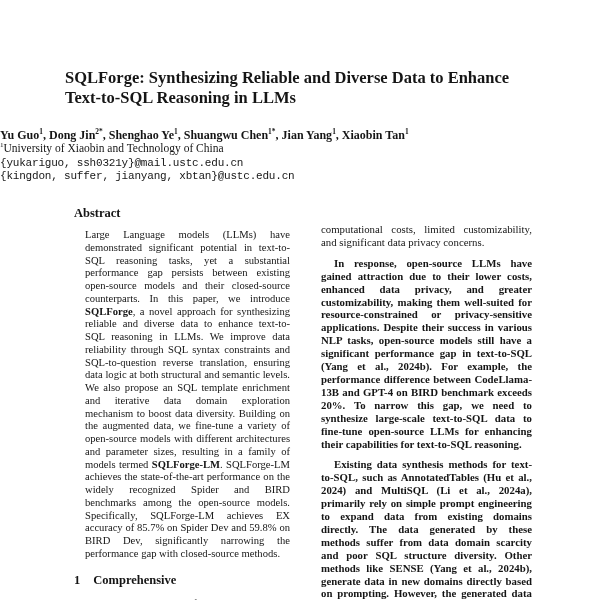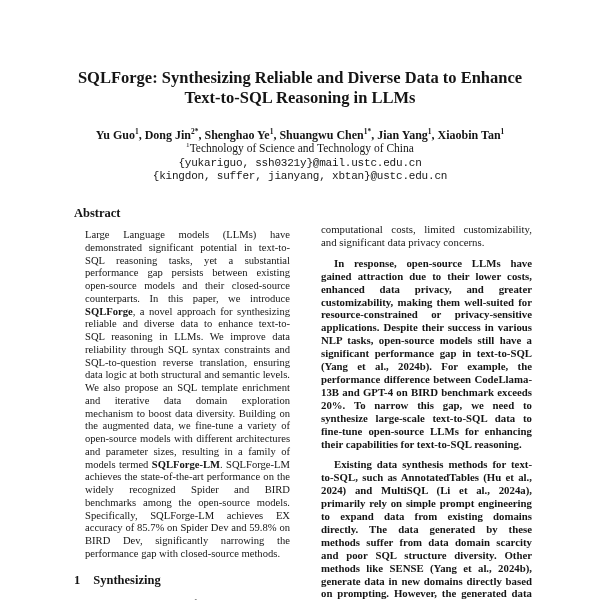--- a/index.html
+++ b/index.html
@@ -5,21 +5,21 @@
   html, body { margin: 0; padding: 0; }
   .page {
     position: relative;
     width: 600px;
     height: 600px;
     background: #ffffff;
     overflow: hidden;
     font-family: "Liberation Serif", serif;
     color: #151515;
   }
-  .header { position: absolute; top: 0; left: 0; width: 600px; text-align: center; }
+  .header { position: absolute; top: 0; left: 0; width: 600px; text-align: left; }
   .title {
     margin: 68px auto 0;
     max-width: 470px;
     font-size: 16.5px;
     font-weight: bold;
     line-height: 20px;
   }
   .authors { margin-top: 20px; font-size: 12px; font-weight: bold; line-height: 14px; }
   sup { font-size: 0.62em; line-height: 0; }
   .affil { font-size: 11.5px; line-height: 13.5px; }
@@ -68,34 +68,34 @@
   .col-right { padding-top: 11px; }
 </style>
 </head>
 <body>
 
 <div class="page">
 
   <div class="header">
     <div class="title">SQLForge: Synthesizing Reliable and Diverse Data to Enhance Text-to-SQL Reasoning in LLMs</div>
     <div class="authors"><span>Yu Guo</span><sup>1</sup><span>, Dong Jin</span><sup>2*</sup><span>, Shenghao Ye</span><sup>1</sup><span>, Shuangwu Chen</span><sup>1*</sup><span>, Jian Yang</span><sup>1</sup><span>, Xiaobin Tan</span><sup>1</sup></div>
-    <div class="affil"><sup>1</sup><span>Technology of Science and Technology of China</span></div>
+    <div class="affil"><sup>1</sup><span>University of Xiaobin and Technology of China</span></div>
     <div class="email-block">
       <div class="email">{yukariguo, ssh0321y}@mail.ustc.edu.cn</div>
       <div class="email">{kingdon, suffer, jianyang, xbtan}@ustc.edu.cn</div>
     </div>
   </div>
 
   <div class="cols">
 
     <div class="col col-left">
       <div class="abstract-heading">Abstract</div>
       <div class="abstract-body"><span>Large Language models (LLMs) have demonstrated significant potential in text-to-SQL reasoning tasks, yet a substantial performance gap persists between existing open-source models and their closed-source counterparts. In this paper, we introduce </span><span class="b">SQLForge</span><span>, a novel approach for synthesizing reliable and diverse data to enhance text-to-SQL reasoning in LLMs. We improve data reliability through SQL syntax constraints and SQL-to-question reverse translation, ensuring data logic at both structural and semantic levels. We also propose an SQL template enrichment and iterative data domain exploration mechanism to boost data diversity. Building on the augmented data, we fine-tune a variety of open-source models with different architectures and parameter sizes, resulting in a family of models termed </span><span class="b">SQLForge-LM</span><span>. SQLForge-LM achieves the state-of-the-art performance on the widely recognized Spider and BIRD benchmarks among the open-source models. Specifically, SQLForge-LM achieves EX accuracy of 85.7% on Spider Dev and 59.8% on BIRD Dev, significantly narrowing the performance gap with closed-source methods.</span></div>
       <div class="section-heading">
-        <span class="num">1</span><span>Synthesizing</span>
+        <span class="num">1</span><span>Comprehensive</span>
       </div>
       <p class="para">Text-to-SQL, which transforms natural language questions into SQL queries, serves as a critical</p>
     </div>
 
     <div class="col col-right">
       <p class="para">computational costs, limited customizability, and significant data privacy concerns.</p>
       <p class="para indent">In response, open-source LLMs have gained attraction due to their lower costs, enhanced data privacy, and greater customizability, making them well-suited for resource-constrained or privacy-sensitive applications. Despite their success in various NLP tasks, open-source models still have a significant performance gap in text-to-SQL (Yang et al., 2024b). For example, the performance difference between CodeLlama-13B and GPT-4 on BIRD benchmark exceeds 20%. To narrow this gap, we need to synthesize large-scale text-to-SQL data to fine-tune open-source LLMs for enhancing their capabilities for text-to-SQL reasoning.</p>
       <p class="para indent">Existing data synthesis methods for text-to-SQL, such as AnnotatedTables (Hu et al., 2024) and MultiSQL (Li et al., 2024a), primarily rely on simple prompt engineering to expand data from existing domains directly. The data generated by these methods suffer from data domain scarcity and poor SQL structure diversity. Other methods like SENSE (Yang et al., 2024b), generate data in new domains directly based on prompting. However, the generated data exhibit poor execution rates and weak semantic alignment between question and SQL pairs, requiring significant time and labor for filtering and refinement. Specifically, according to our evaluation, when the token length is 50, the SQL state-</p>
     </div>
 

